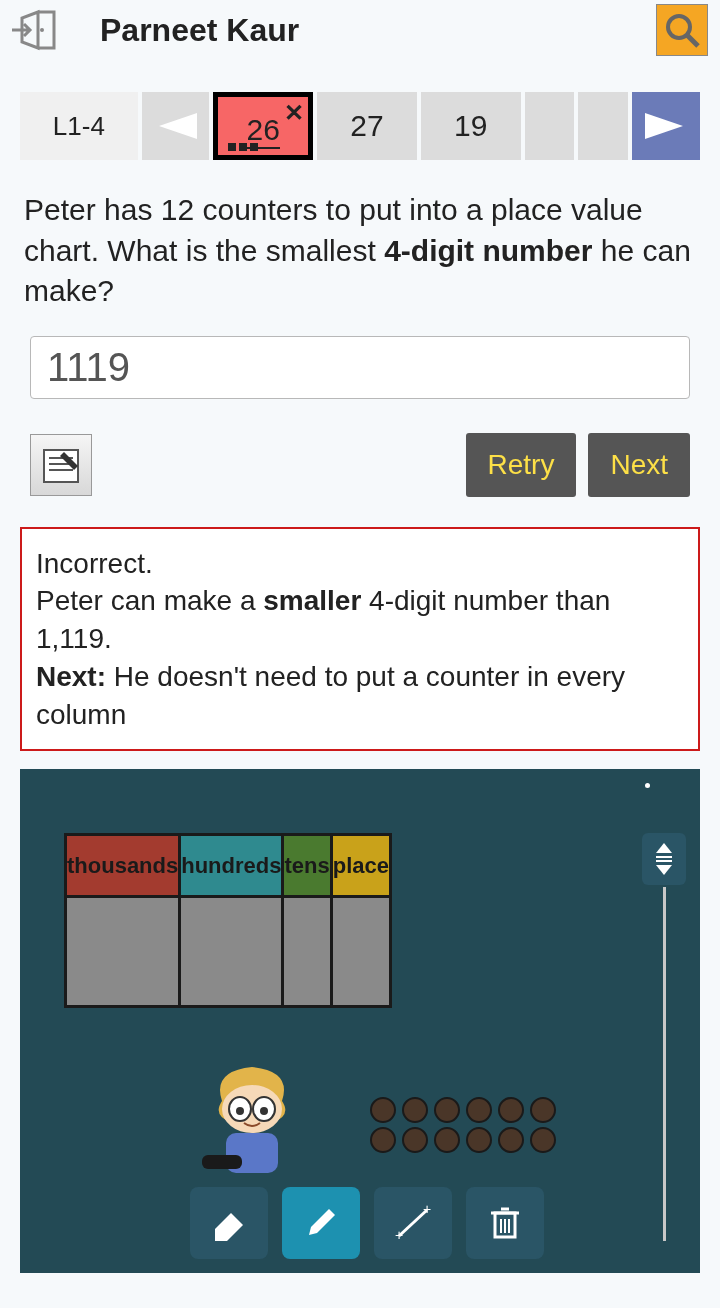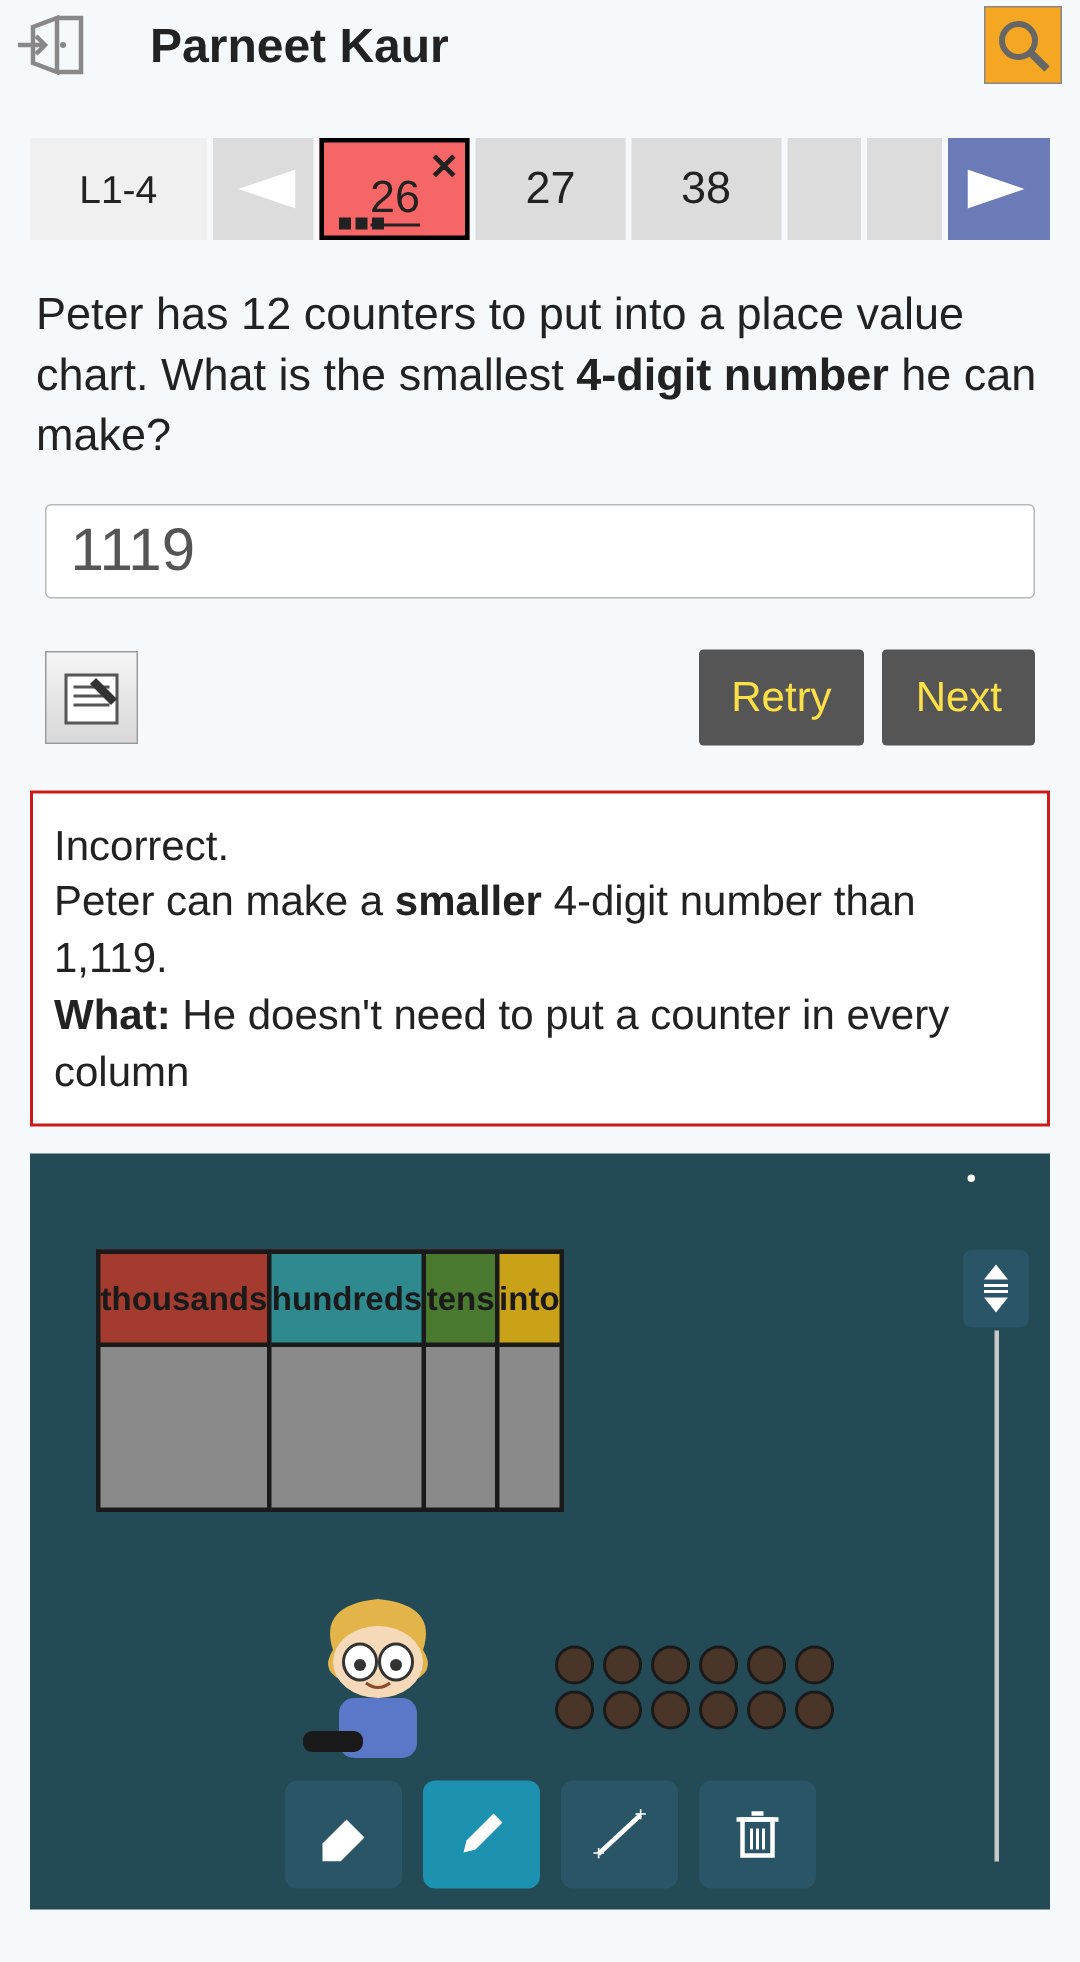--- a/index.html
+++ b/index.html
@@ -47,21 +47,21 @@
     font-size: 28px;
     background: #dcdcdc;
     color: #222;
   }
   .nav-label { width: 118px; background: #f0f0f0; font-size: 26px; }
   .nav-arrow { width: 68px; }
   .nav-arrow svg { display:block; }
   .nav-page { width: 100px; font-size: 30px; }
   .nav-page.active {
     background: #f76666;
-    border: 3px solid #000000;
+    border: 5px solid #000000;
     position: relative;
     align-items: flex-end;
     padding-bottom: 6px;
   }
   .nav-page .underline { border-bottom: 2px solid #222; }
   .nav-page .x-mark {
     position: absolute;
     top: 2px;
     right: 4px;
     font-weight: 900;
@@ -232,21 +232,21 @@
   <div class="nav-cell nav-page active">
     <span class="underline">26</span>
     <span class="x-mark">✕</span>
     <span class="dots">
         <span></span>
         <span></span>
         <span></span>
       </span>
   </div>
   <div class="nav-cell nav-page">27</div>
-  <div class="nav-cell nav-page">38</div>
+  <div class="nav-cell nav-page">19</div>
   <div class="nav-cell nav-gap"></div>
   <div class="nav-cell nav-gap"></div>
   <div class="nav-cell nav-next">
     <svg width="42" height="34" viewBox="0 0 42 34">
       <path d="M0 4 L0 30 L38 17 Z" fill="#fff"></path>
     </svg>
   </div>
 </div>
 
 <div class="question">
@@ -269,34 +269,34 @@
   <button class="grey-btn">Retry</button>
   <button class="grey-btn">Next</button>
 </div>
 
 <div class="feedback">
   <div>Incorrect.</div>
   <div>
     <span>Peter can make a </span><b>smaller</b><span> 4-digit number than 1,119.</span>
   </div>
   <div>
-    <b>What:</b><span> He doesn't need to put a counter in every column</span>
+    <b>Next:</b><span> He doesn't need to put a counter in every column</span>
   </div>
 </div>
 
 <div class="canvas-area">
   <div class="star"></div>
 
   <table class="pv-table">
     <tbody>
         <tr>
       <th class="th-th">thousands</th>
       <th class="th-hu">hundreds</th>
       <th class="th-te">tens</th>
-      <th class="th-on">into</th>
+      <th class="th-on">place</th>
     </tr>
     <tr>
       <td></td>
       <td></td>
       <td></td>
       <td></td>
     </tr>
   </tbody>
     </table>
 

